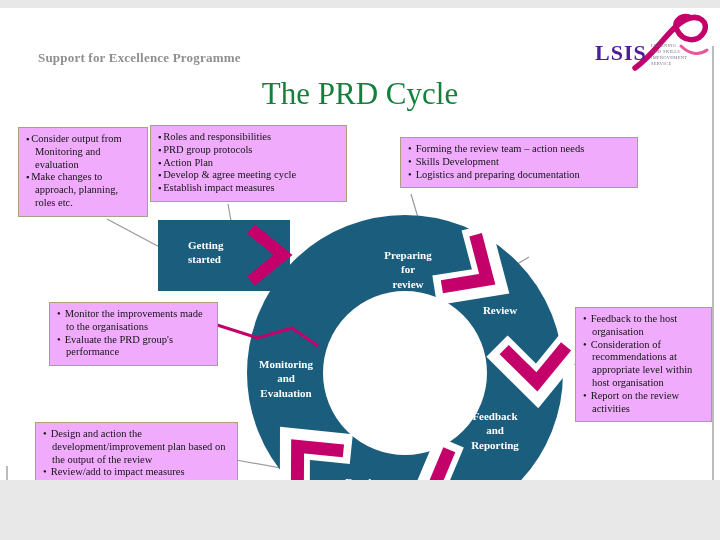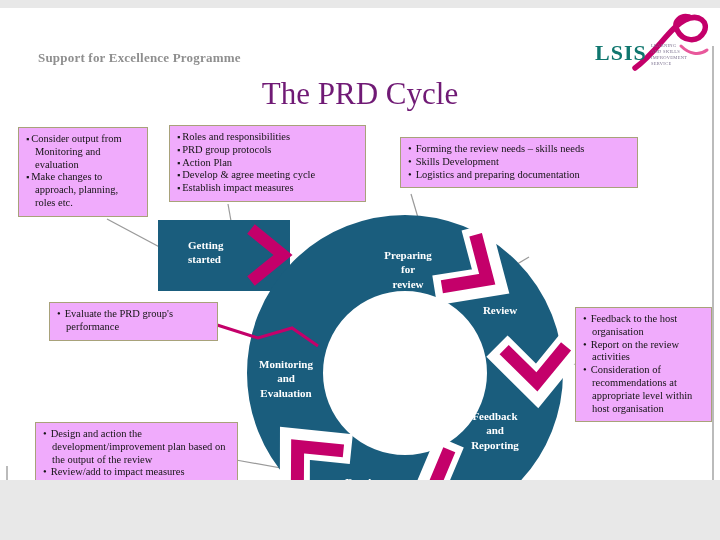--- a/index.html
+++ b/index.html
@@ -6,27 +6,27 @@
   .slide {
     position:relative; width:720px; height:472px; background:#ffffff;
     font-family:Liberation Serif, serif; overflow:hidden; margin:8px auto;
   }
   .hdr {
     position:absolute; left:38px; top:42px; font-size:13px; font-weight:bold;
     color:#8f8f8f; letter-spacing:0.2px; z-index:4;
   }
   .title {
     position:absolute; left:0; top:68px; width:720px; text-align:center;
-    font-size:31px; color:#701a75; z-index:4;
+    font-size:31px; color:#15803d; z-index:4;
   }
   
   .logo { position:absolute; left:585px; top:4px; width:130px; height:62px; z-index:5; }
   .logo svg { position:absolute; left:0; top:0; }
   .lsis-word { position:absolute; left:10px; top:28px; font-size:22px; font-weight:bold;
-    color:#0f766e; letter-spacing:1px; }
+    color:#4c1d95; letter-spacing:1px; }
   .lsis-tag { position:absolute; left:66px; top:31px; font-size:4.5px; line-height:1.35;
     color:#7a6f8e; letter-spacing:0.3px; }
   
   .diagram { position:absolute; left:0; top:0; z-index:1; }
   
   .stage {
     position:absolute; color:#ffffff; font-weight:bold; font-size:11px;
     white-space:pre-line; z-index:2; text-align:center; line-height:1.3;
   }
   .st-getting    { left:188px; top:230px; width:80px;  text-align:left; }
@@ -39,21 +39,21 @@
   .callout {
     position:absolute; background:#f0abfc; border:1px solid #a8a27a;
     padding:5px 7px 6px 7px; box-sizing:border-box; font-size:10.5px;
     color:#141414; z-index:3; line-height:1.22;
   }
   .callout ul { margin:0; padding:0; list-style:none; }
   .callout li { padding-left:9px; text-indent:-9px; }
   .callout.sq  li::before { content:"▪"; font-size:9px; padding-right:2px; }
   .callout.dot li::before { content:"•"; padding-right:4px; }
   .box1 { left:18px;  top:119px; width:130px; }
-  .box2 { left:169px; top:117px; width:197px; }
+  .box2 { left:150px; top:117px; width:197px; }
   .box3 { left:400px; top:129px; width:238px; }
   .box4 { left:529px; top:221px; width:98px;  }
   .box5 { left:575px; top:299px; width:137px; }
   .box6 { left:49px;  top:294px; width:169px; }
   .box7 { left:35px;  top:414px; width:203px; }
   
   .ringfill  { fill:none; stroke:#1a5d7d; stroke-width:76; }
   .seg       { fill:#1a5d7d; }
   .chevW { fill:none; stroke:#ffffff; stroke-width:30; }
   .chevM { fill:none; stroke:#c4006a; stroke-width:13; }
@@ -149,37 +149,38 @@
       <li>Roles and responsibilities</li>
       <li>PRD group protocols</li>
       <li>Action Plan</li>
       <li>Develop &amp; agree meeting cycle</li>
       <li>Establish impact measures</li>
     </ul>
   </div>
 
   <div class="callout dot box3">
     <ul>
-      <li>Forming  the review needs – skills needs</li>
+      <li>Forming  the review team – action needs</li>
       <li>Skills Development</li>
       <li>Logistics and preparing  documentation</li>
     </ul>
   </div>
 
 
   <div class="callout dot box5">
     <ul>
       <li>Feedback  to the host organisation</li>
+      <li>Consideration of recommendations at appropriate level within host organisation</li>
       <li>Report on the review activities</li>
-      <li>Consideration of recommendations at appropriate level within host organisation</li>
     </ul>
   </div>
 
   <div class="callout dot box6">
     <ul>
+      <li>Monitor the improvements made to the organisations</li>
       <li>Evaluate the PRD group's performance</li>
     </ul>
   </div>
 
   <div class="callout dot box7">
     <ul>
       <li>Design and action the development/improvement plan based on the output of the review</li>
       <li>Review/add to impact measures</li>
     </ul>
   </div>

